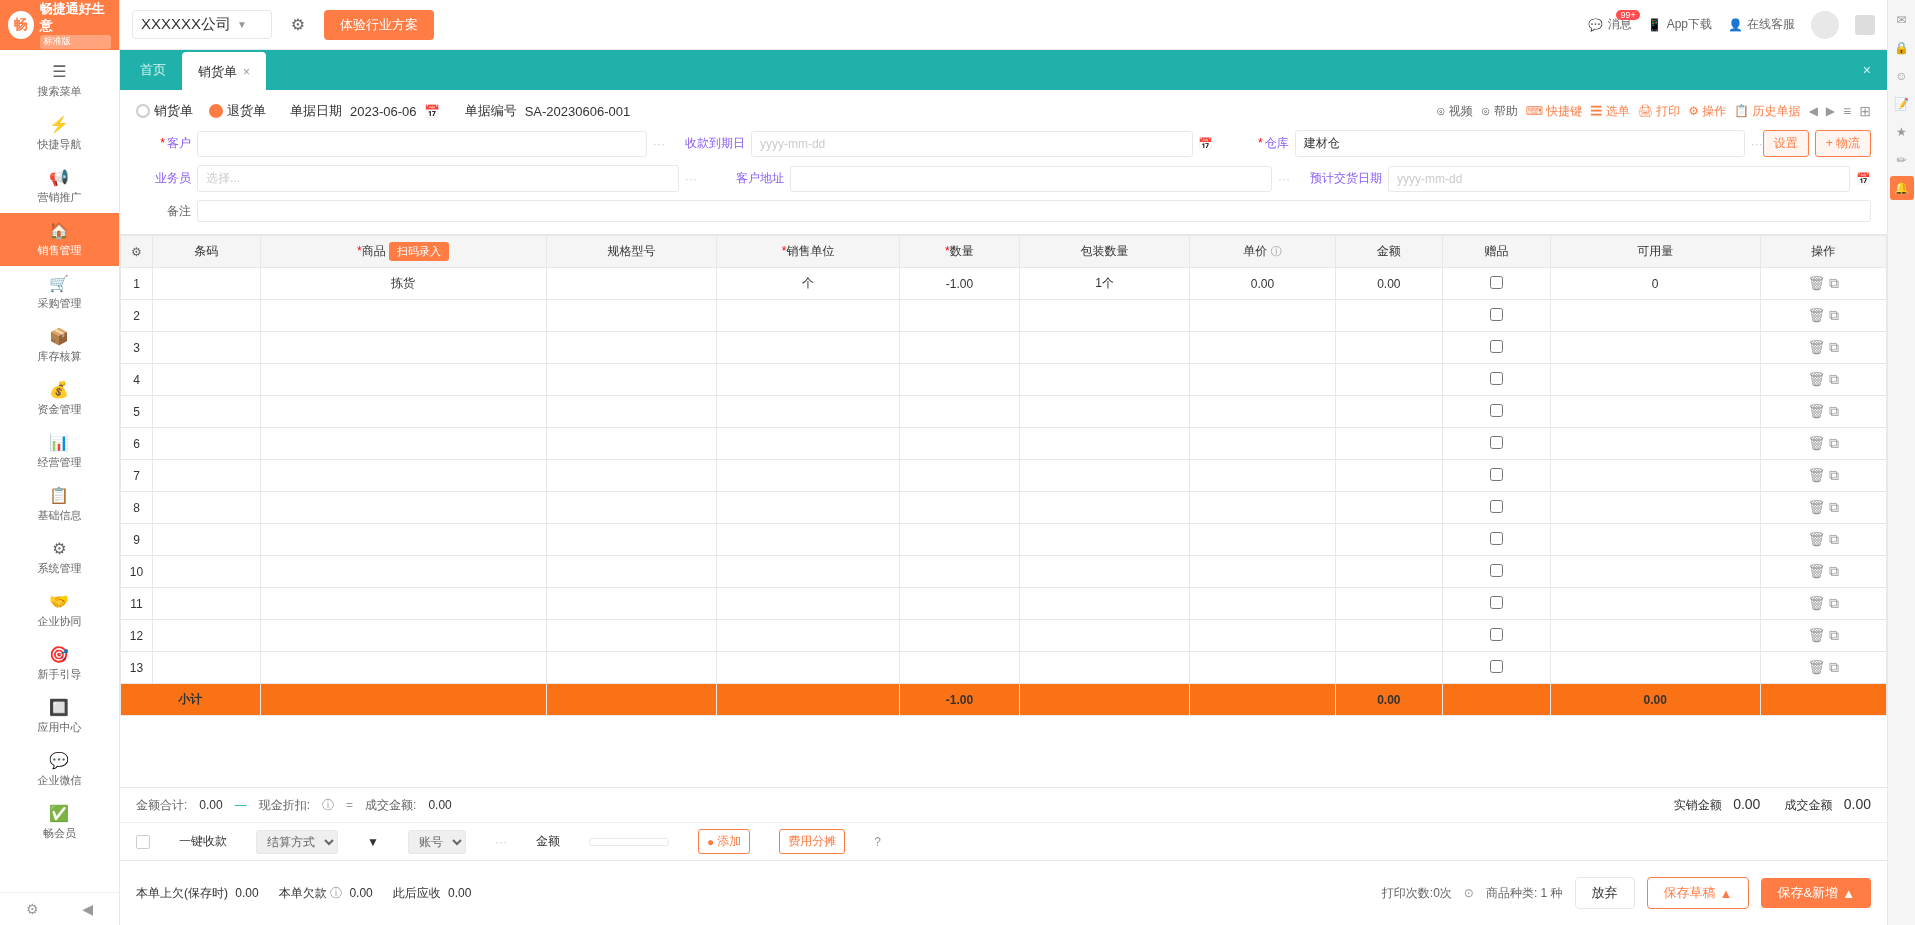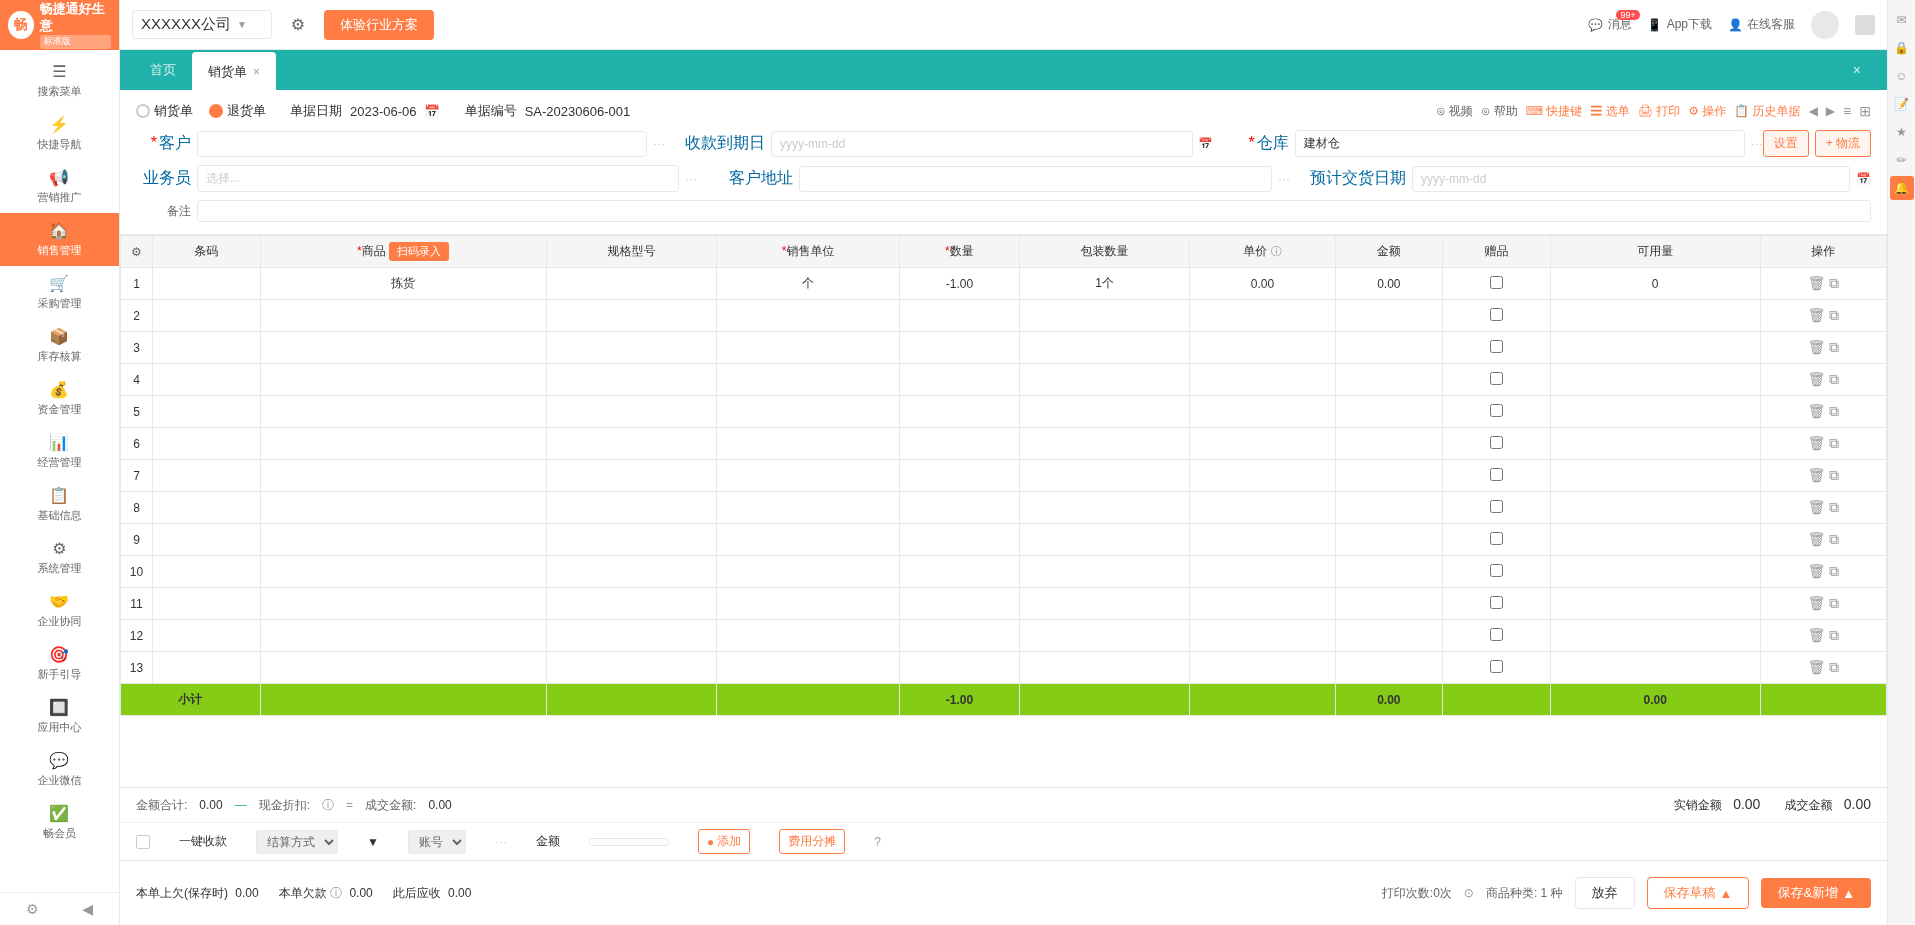--- a/index.html
+++ b/index.html
@@ -28,21 +28,21 @@
     .company-name { font-size: 15px; color: #333; }
     .company-arrow { color: #999; font-size: 10px; }
     .gear-btn { width: 28px; height: 28px; display: flex; align-items: center; justify-content: center; cursor: pointer; color: #666; font-size: 16px; }
     .trial-btn { background: #ff7d45; color: #fff; border: none; border-radius: 4px; padding: 6px 16px; cursor: pointer; font-size: 13px; }
     .topbar-right { margin-left: auto; display: flex; align-items: center; gap: 16px; }
     .topbar-icon-btn { display: flex; align-items: center; gap: 4px; cursor: pointer; color: #666; font-size: 12px; position: relative; }
     .badge { background: #ff4d4f; color: #fff; font-size: 9px; padding: 0 4px; border-radius: 8px; position: absolute; top: -6px; right: -8px; }
     .avatar { width: 28px; height: 28px; background: #e8e8e8; border-radius: 50%; }
 
     
-    .tabs-bar { background: #20b2aa; display: flex; align-items: center; padding: 14px; height: 40px; }
+    .tabs-bar { background: #20b2aa; display: flex; align-items: center; padding: 4px; height: 40px; }
     .tab { padding: 0 16px; height: 40px; display: flex; align-items: center; cursor: pointer; color: rgba(255,255,255,0.8); font-size: 13px; gap: 6px; }
     .tab.active { background: #fff; color: #333; border-radius: 4px 4px 0 0; margin-top: 4px; }
     .tab-close { font-size: 12px; color: #999; cursor: pointer; }
     .close-all { margin-left: auto; padding: 0 12px; color: rgba(255,255,255,0.8); cursor: pointer; font-size: 14px; }
 
     
     .form-area { background: #fff; padding: 12px 16px; border-bottom: 1px solid #e8e8e8; }
     .form-header { display: flex; align-items: center; gap: 24px; margin-bottom: 10px; }
     .radio-group { display: flex; gap: 16px; }
     .radio-item { display: flex; align-items: center; gap: 4px; cursor: pointer; font-size: 13px; }
@@ -50,21 +50,21 @@
     .radio-dot.checked { border-color: #ff7d45; background: #ff7d45; }
     .date-field { display: flex; align-items: center; gap: 8px; font-size: 13px; }
     .date-value { color: #333; }
     .cal-icon { color: #999; cursor: pointer; }
     .form-toolbar { margin-left: auto; display: flex; align-items: center; gap: 8px; }
     .toolbar-btn { display: flex; align-items: center; gap: 4px; cursor: pointer; font-size: 12px; color: #666; }
     .toolbar-btn.highlight { color: #ff7d45; }
 
     .form-row { display: flex; align-items: center; gap: 0; margin-bottom: 8px; }
     .form-field { display: flex; align-items: center; flex: 1; gap: 6px; }
-    .field-label { color: #0369a1; font-size: 16px; white-space: nowrap; min-width: 55px; text-align: right; }
+    .field-label { color: #8b5cf6; font-size: 12px; white-space: nowrap; min-width: 55px; text-align: right; }
     .field-label.required::before { content: '*'; color: #f00; margin-right: 2px; }
     .field-input { flex: 1; border: 1px solid #e8e8e8; border-radius: 3px; padding: 4px 8px; font-size: 12px; color: #333; background: #fff; min-height: 26px; display: flex; align-items: center; }
     .field-input.empty { color: #ccc; }
     .field-dots { color: #ccc; font-size: 12px; cursor: pointer; }
     .action-btns { display: flex; gap: 6px; margin-left: auto; }
     .action-btn { background: #f5f5f5; border: 1px solid #e8e8e8; border-radius: 3px; padding: 4px 10px; font-size: 12px; cursor: pointer; display: flex; align-items: center; gap: 4px; }
     .action-btn.orange { background: #fff5f0; border-color: #ff7d45; color: #ff7d45; }
 
     .form-notes { display: flex; align-items: center; gap: 6px; }
     .notes-label { color: #666; font-size: 12px; min-width: 55px; text-align: right; }
@@ -73,21 +73,21 @@
     .table-container { flex: 1; overflow: auto; background: #fff; }
     .data-table { width: 100%; border-collapse: collapse; font-size: 12px; }
     .data-table th { background: #f5f5f5; border: 1px solid #e8e8e8; padding: 6px 8px; text-align: center; white-space: nowrap; color: #333; font-weight: normal; position: sticky; top: 0; z-index: 1; }
     .data-table td { border: 1px solid #e8e8e8; padding: 4px 8px; text-align: center; color: #333; height: 32px; }
     .row-num { color: #999; }
     .qty-red { color: #f00; }
     .scan-btn { background: #ff7d45; color: #fff; border: none; border-radius: 3px; padding: 2px 8px; font-size: 11px; cursor: pointer; }
     .th-required { color: #f00; }
     .del-btn { color: #999; cursor: pointer; font-size: 14px; }
     .copy-btn { color: #999; cursor: pointer; font-size: 14px; }
-    .subtotal-row td { background: #84cc16; font-weight: bold; }
+    .subtotal-row td { background: #f97316; font-weight: bold; }
     .col-settings { color: #666; cursor: pointer; }
 
     
     .footer-area { background: #fff; border-top: 1px solid #e8e8e8; }
     .footer-row1 { display: flex; align-items: center; padding: 8px 16px; gap: 12px; font-size: 12px; border-bottom: 1px solid #f0f0f0; }
     .footer-sum { color: #666; }
     .footer-row2 { display: flex; align-items: center; padding: 6px 16px; gap: 29px; font-size: 12px; }
     .checkbox-small { width: 14px; height: 14px; border: 1px solid #ccc; border-radius: 2px; cursor: pointer; }
     .footer-select { border: 1px solid #e8e8e8; border-radius: 3px; padding: 3px 6px; font-size: 12px; color: #666; }
     .add-btn { background: #fff; border: 1px solid #ff7d45; color: #ff7d45; border-radius: 3px; padding: 3px 8px; cursor: pointer; font-size: 12px; display: flex; align-items: center; gap: 3px; }

